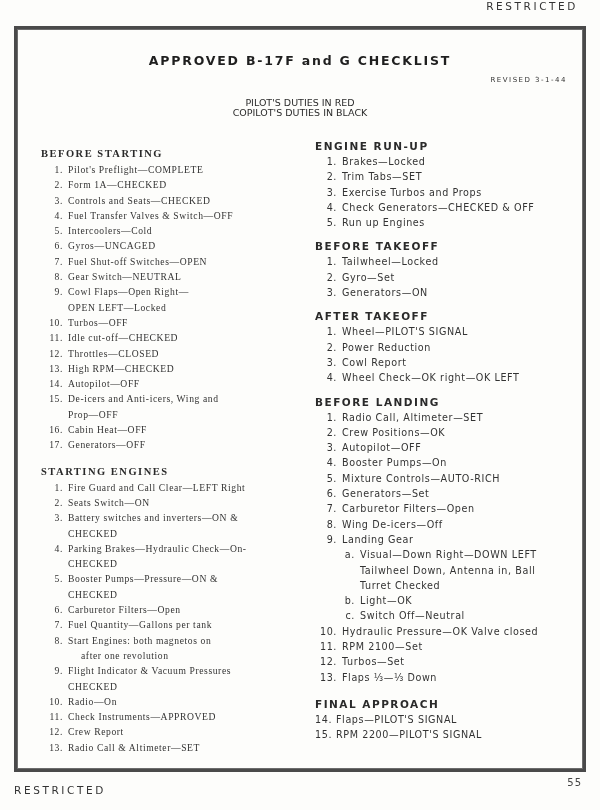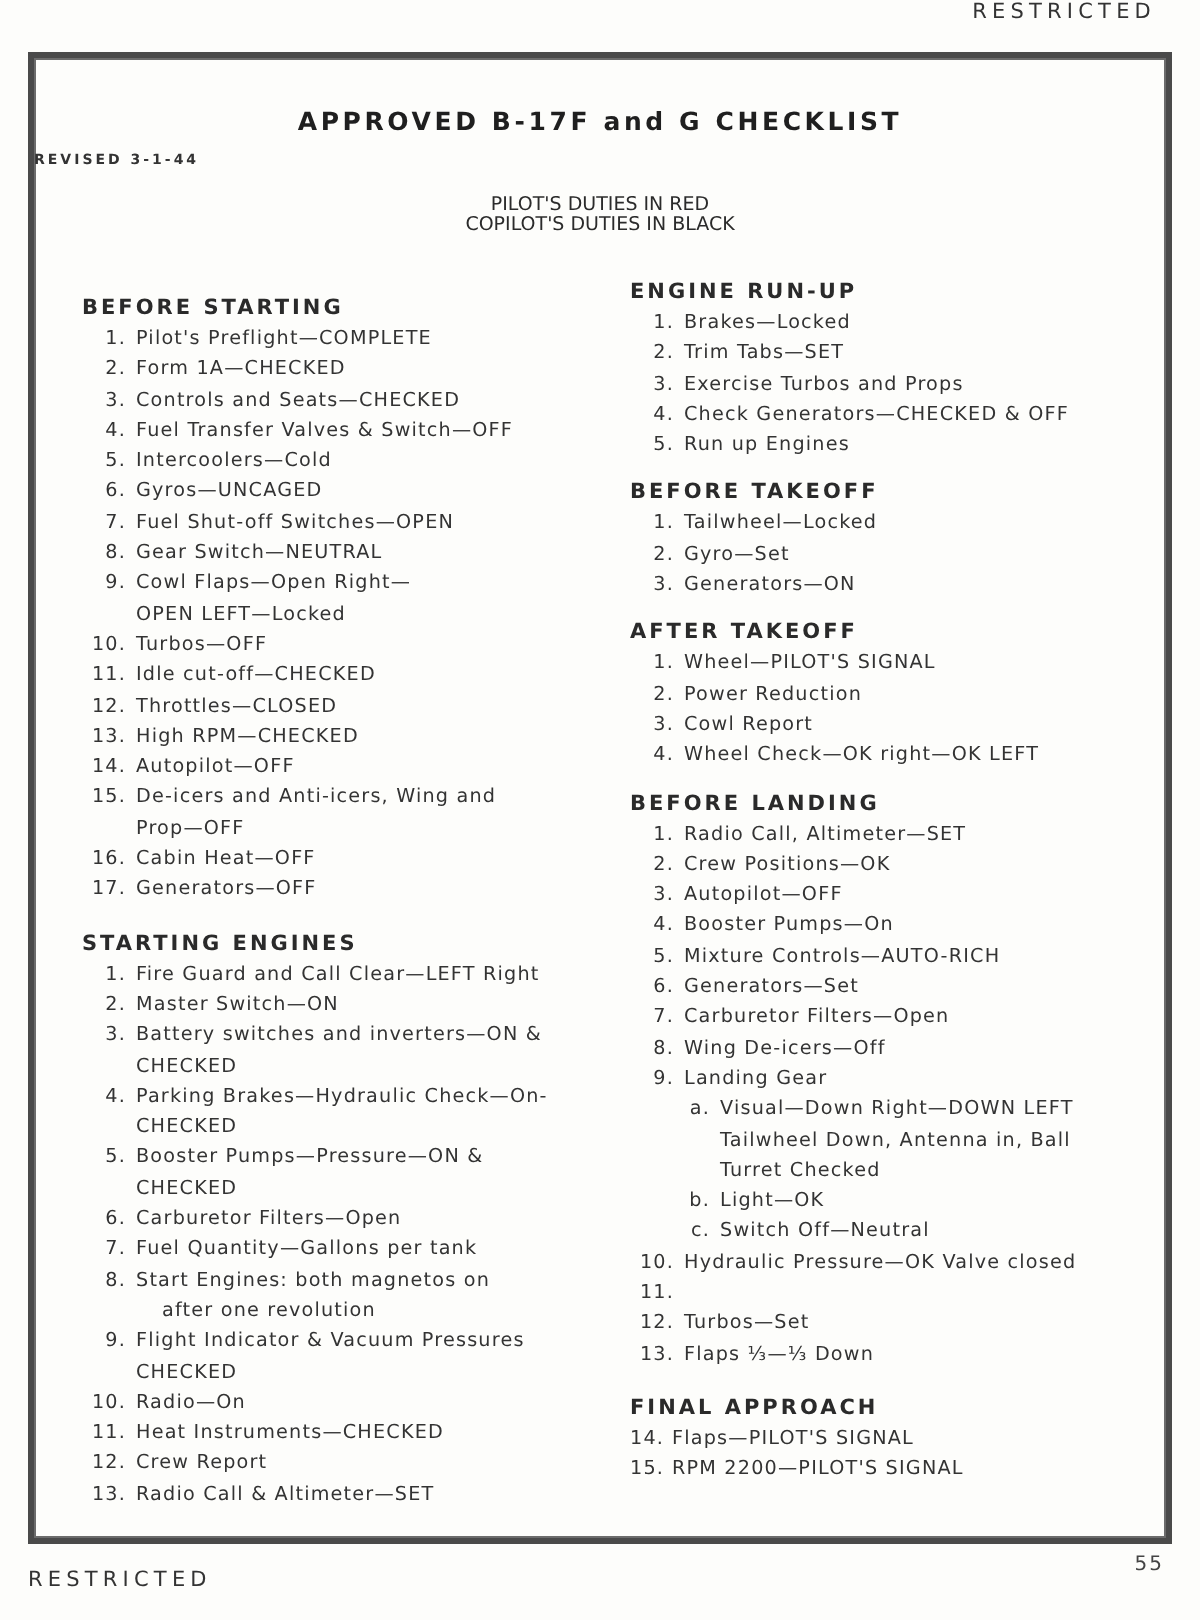--- a/index.html
+++ b/index.html
@@ -12,30 +12,30 @@
   }
   .frame {
     position:absolute; left:14px; top:26px; width:566px; height:740px;
     border:3px solid #4a4a4a; box-shadow: inset 0 0 0 1px #6c6c6c;
   }
   .title {
     position:absolute; left:0; right:0; top:24px; text-align:center;
     font-size:12.5px; font-weight:bold; letter-spacing:1.8px; color:#1f1f1f;
   }
   .revised {
-    position:absolute; left:0; right:16px; top:47px; text-align:left;
-    font-size:7px; font-weight:bold; letter-spacing:1.5px; color:#333;
+    position:absolute; left:0; right:16px; top:47px; text-align:right;
+    font-size:7px; font-weight:normal; letter-spacing:1.5px; color:#333;
   }
   .legend1, .legend2 {
     position:absolute; left:0; right:0; text-align:center; font-size:9.5px; color:#2b2b2b;
   }
   .legend1 { top:68px; }
   .legend2 { top:78px; }
   .col { position:absolute; }
-  .col.left { left:24px; top:118px; width:265px; }
+  .col.left { left:24px; top:118px; width:265px;font-family:Liberation Serif, serif; }
   .col.right { left:298px; top:110px; width:262px; }
   .section { margin-bottom:9px; }
   .section-title {
     font-size:10.5px; font-weight:bold; letter-spacing:1.5px; color:#2a2a2a;
     margin-bottom:1px; line-height:14px;
   }
   .item {
     font-size:9.6px; letter-spacing:0.6px; line-height:15.3px; color:#333;
     display:flex;
   }
@@ -138,21 +138,21 @@
     </div>
 
     <div class="section" style="margin-top:12px;">
       <div class="section-title">STARTING ENGINES</div>
       <div class="item">
           <span class="num">1.</span>
           <span class="txt">Fire Guard and Call Clear—LEFT Right</span>
         </div>
       <div class="item">
           <span class="num">2.</span>
-          <span class="txt">Master Switch—ON</span>
+          <span class="txt">Seats Switch—ON</span>
         </div>
       <div class="item">
           <span class="num">3.</span>
           <span class="txt">Battery switches and inverters—ON &amp;</span>
         </div>
       <div class="item cont">CHECKED</div>
       <div class="item">
           <span class="num">4.</span>
           <span class="txt">Parking Brakes—Hydraulic Check—On-</span>
         </div>
@@ -179,21 +179,21 @@
           <span class="num">9.</span>
           <span class="txt">Flight Indicator &amp; Vacuum Pressures</span>
         </div>
       <div class="item cont">CHECKED</div>
       <div class="item">
           <span class="num">10.</span>
           <span class="txt">Radio—On</span>
         </div>
       <div class="item">
           <span class="num">11.</span>
-          <span class="txt">Heat Instruments—CHECKED</span>
+          <span class="txt">Check Instruments—APPROVED</span>
         </div>
       <div class="item">
           <span class="num">12.</span>
           <span class="txt">Crew Report</span>
         </div>
       <div class="item">
           <span class="num">13.</span>
           <span class="txt">Radio Call &amp; Altimeter—SET</span>
         </div>
     </div>
@@ -311,20 +311,21 @@
       <div class="item sub">
           <span class="num">c.</span>
           <span class="txt">Switch Off—Neutral</span>
         </div>
       <div class="item">
           <span class="num">10.</span>
           <span class="txt">Hydraulic Pressure—OK Valve closed</span>
         </div>
       <div class="item">
           <span class="num">11.</span>
+          <span class="txt">RPM 2100—Set</span>
         </div>
       <div class="item">
           <span class="num">12.</span>
           <span class="txt">Turbos—Set</span>
         </div>
       <div class="item">
           <span class="num">13.</span>
           <span class="txt">Flaps ⅓—⅓ Down</span>
         </div>
     </div>

